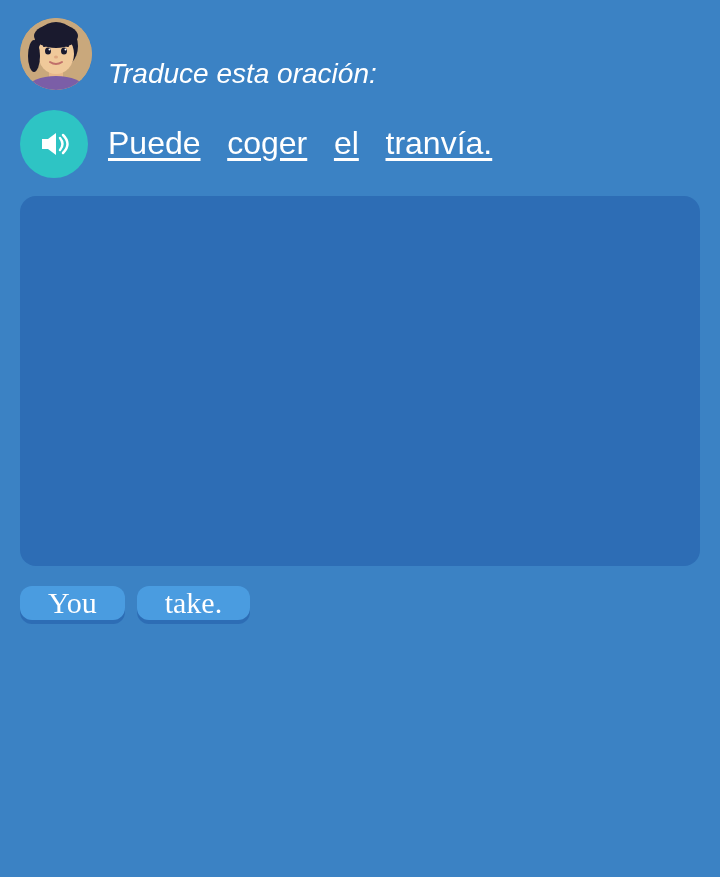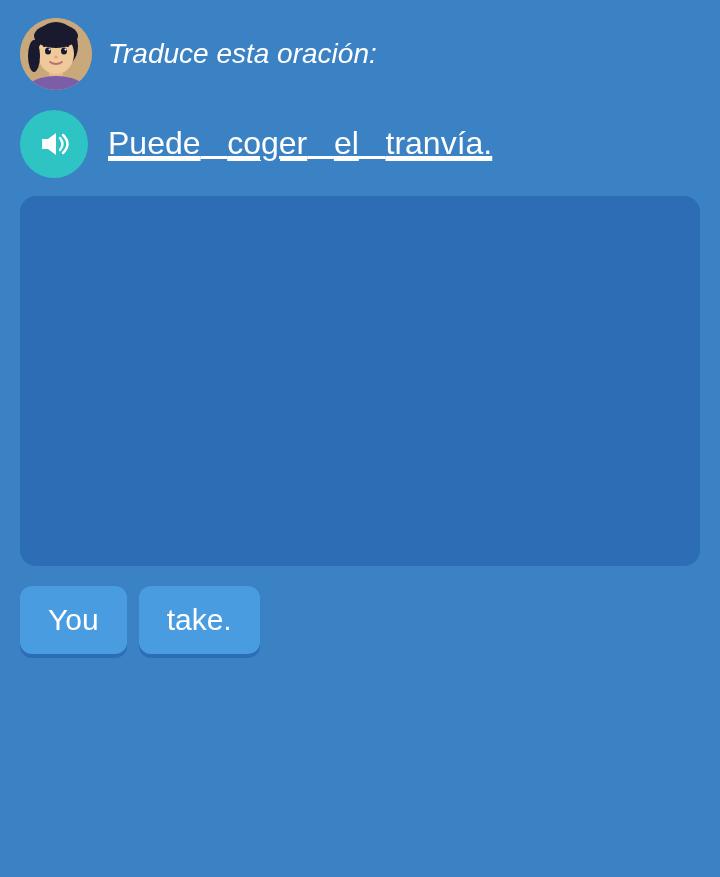--- a/index.html
+++ b/index.html
@@ -12,21 +12,21 @@
       width: 720px;
       height: 877px;
       background-color: #3b82c4;
       font-family: 'Segoe UI', Arial, sans-serif;
       overflow: hidden;
       position: relative;
     }
 
     .header {
       display: flex;
-      align-items: center;
+      align-items: flex-end;
       padding: 18px 20px 10px 20px;
       gap: 16px;
     }
 
     .avatar {
       width: 72px;
       height: 72px;
       border-radius: 50%;
       overflow: hidden;
       flex-shrink: 0;
@@ -68,21 +68,20 @@
     .speaker-icon-svg {
       width: 36px;
       height: 36px;
     }
 
     .sentence-text {
       font-size: 32px;
       font-weight: 500;
       color: #ffffff;
       line-height: 1.3;
-      text-decoration: underline;
     }
 
     .sentence-text span {
       text-decoration: underline;
       text-underline-offset: 4px;
     }
 
     .answer-area {
       margin: 0 20px;
       background-color: #2d6db5;
@@ -101,29 +100,30 @@
     .word-row {
       display: flex;
       gap: 12px;
       flex-wrap: wrap;
     }
 
     .word-btn {
       background-color: #4a9ce0;
       border: none;
       border-radius: 12px;
-      padding: 17px 28px;
+      padding: 0 28px;
       font-size: 30px;
       font-weight: 500;
       color: #ffffff;
       cursor: pointer;
       min-width: 100px;
       text-align: center;
       box-shadow: 0 4px 0 #2d6db5;
       transition: transform 0.1s;
+      font-family: Liberation Serif, serif;
     }
   </style>
 </head>
 <body>
 
 <div class="header">
   <div class="avatar">
     <svg class="avatar-svg" viewBox="0 0 72 72" xmlns="http://www.w3.org/2000/svg">
 
       <rect width="72" height="72" fill="#c9a87c" rx="36"></rect>

